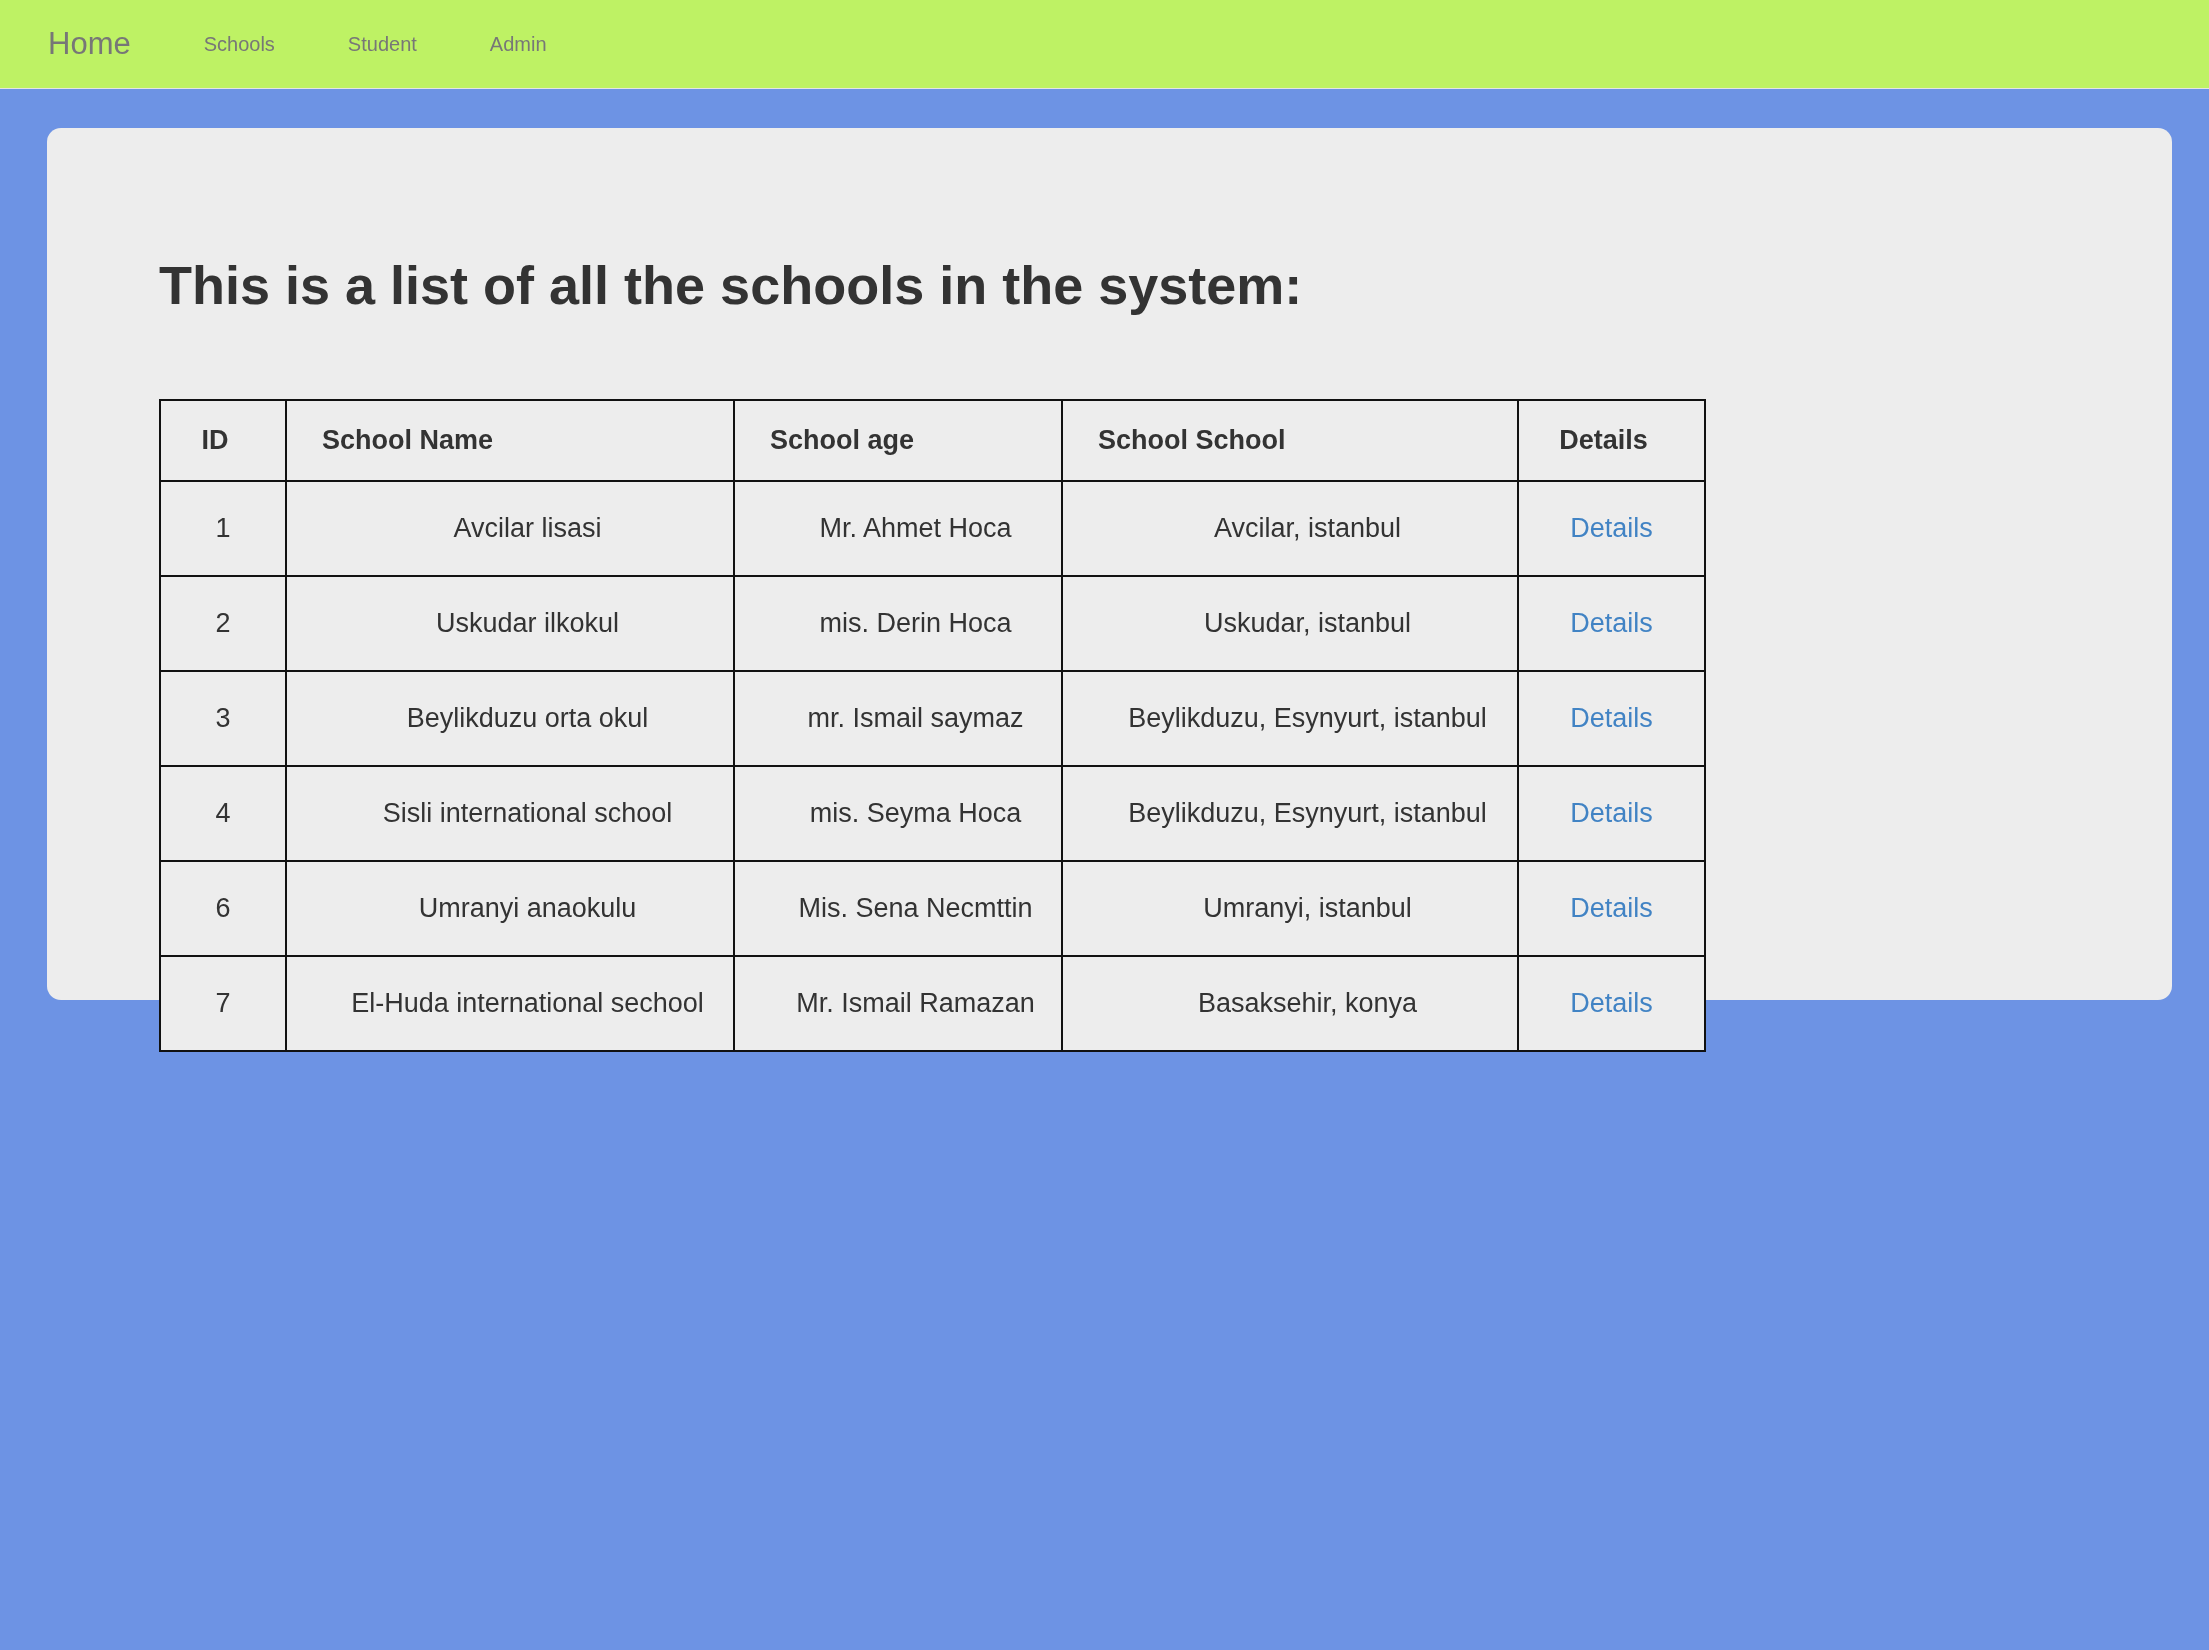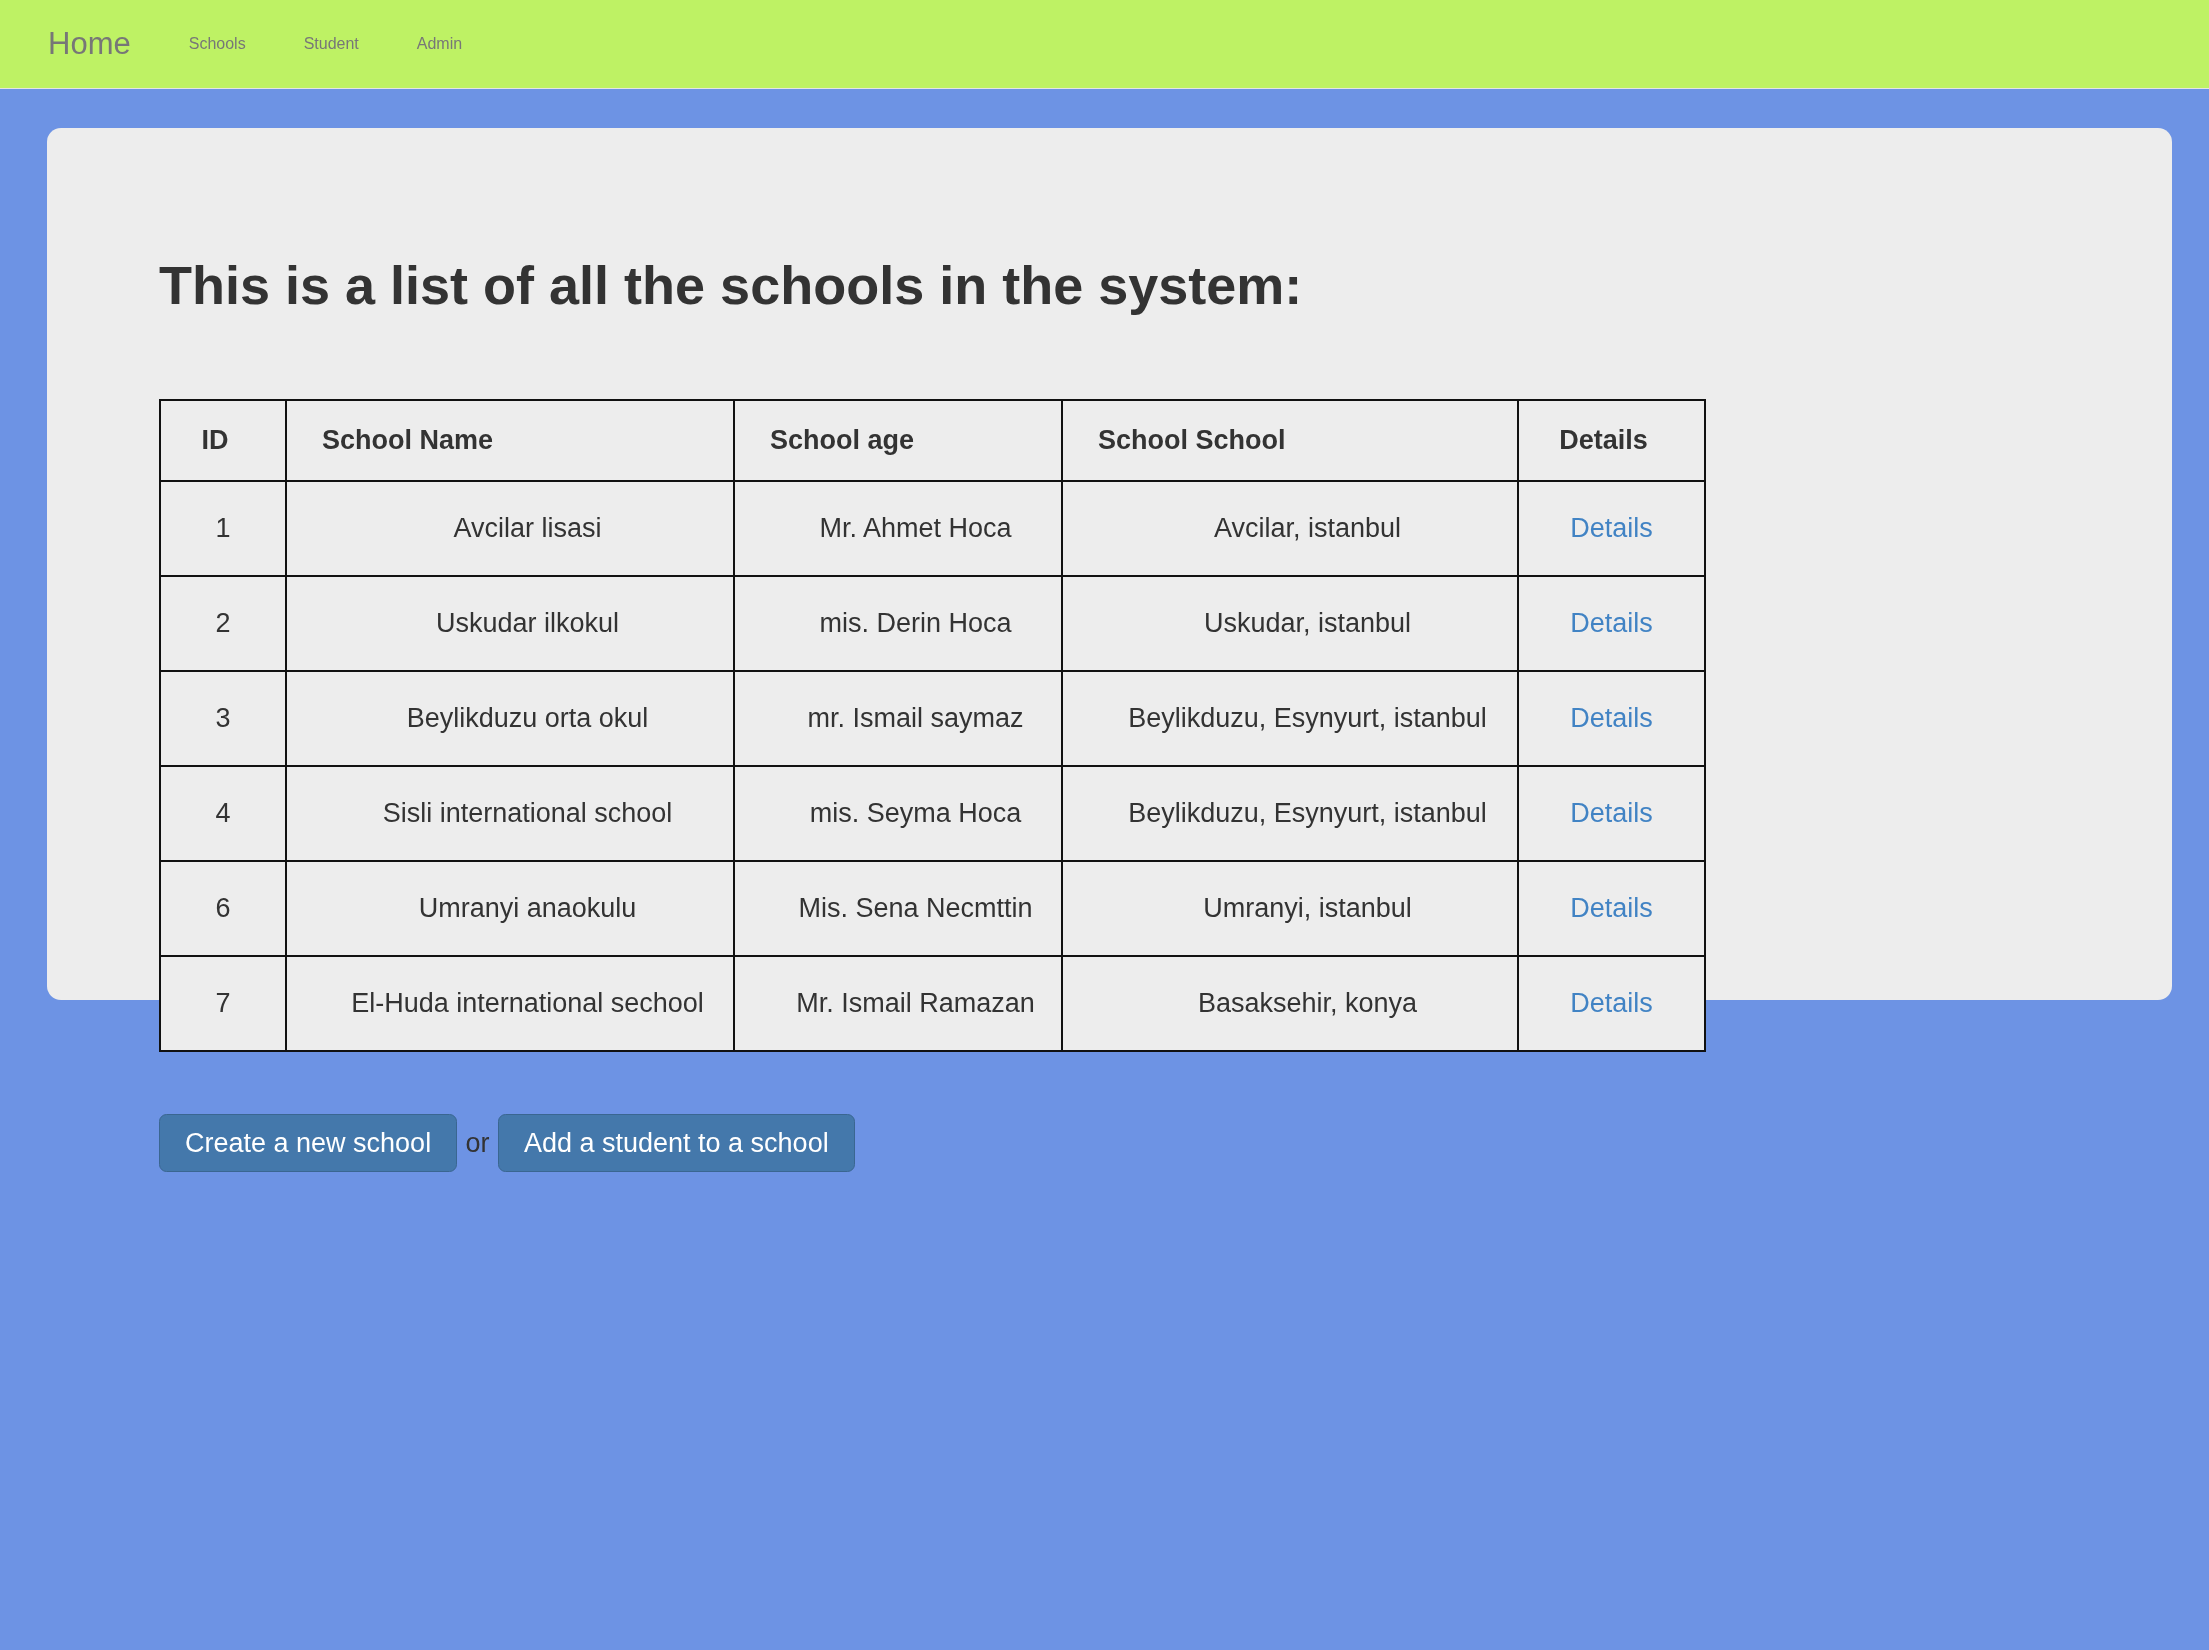--- a/index.html
+++ b/index.html
@@ -22,22 +22,22 @@
     box-sizing: border-box;
   }
   .navbar .brand {
     margin-left: 48px;
     font-size: 31px;
     color: #777777;
     cursor: pointer;
     white-space: nowrap;
   }
   .navbar .nav-link {
-    margin-left: 58px;
-    font-size: 16px;
+    margin-left: 73px;
+    font-size: 20px;
     color: #777777;
     cursor: pointer;
     white-space: nowrap;
   }
   .navbar .nav-link:first-of-type { margin-left: 58px; }
   
   .card {
     margin: 39px 38px 0 47px;
     width: 2125px;
     height: 872px;
@@ -182,19 +182,14 @@
         <tr>
           <td class="center">7</td>
           <td>El-Huda international sechool</td>
           <td>Mr. Ismail Ramazan</td>
           <td>Basaksehir, konya</td>
           <td class="center"><a class="details-link">Details</a></td>
         </tr>
       </tbody>
   </table>
 
-  <div class="actions">
-    <button class="btn">Create a new school</button>
-    <span class="or-text">or</span>
-    <button class="btn">Add a student to a school</button>
-  </div>
 </div>
 
 
 </body></html>

